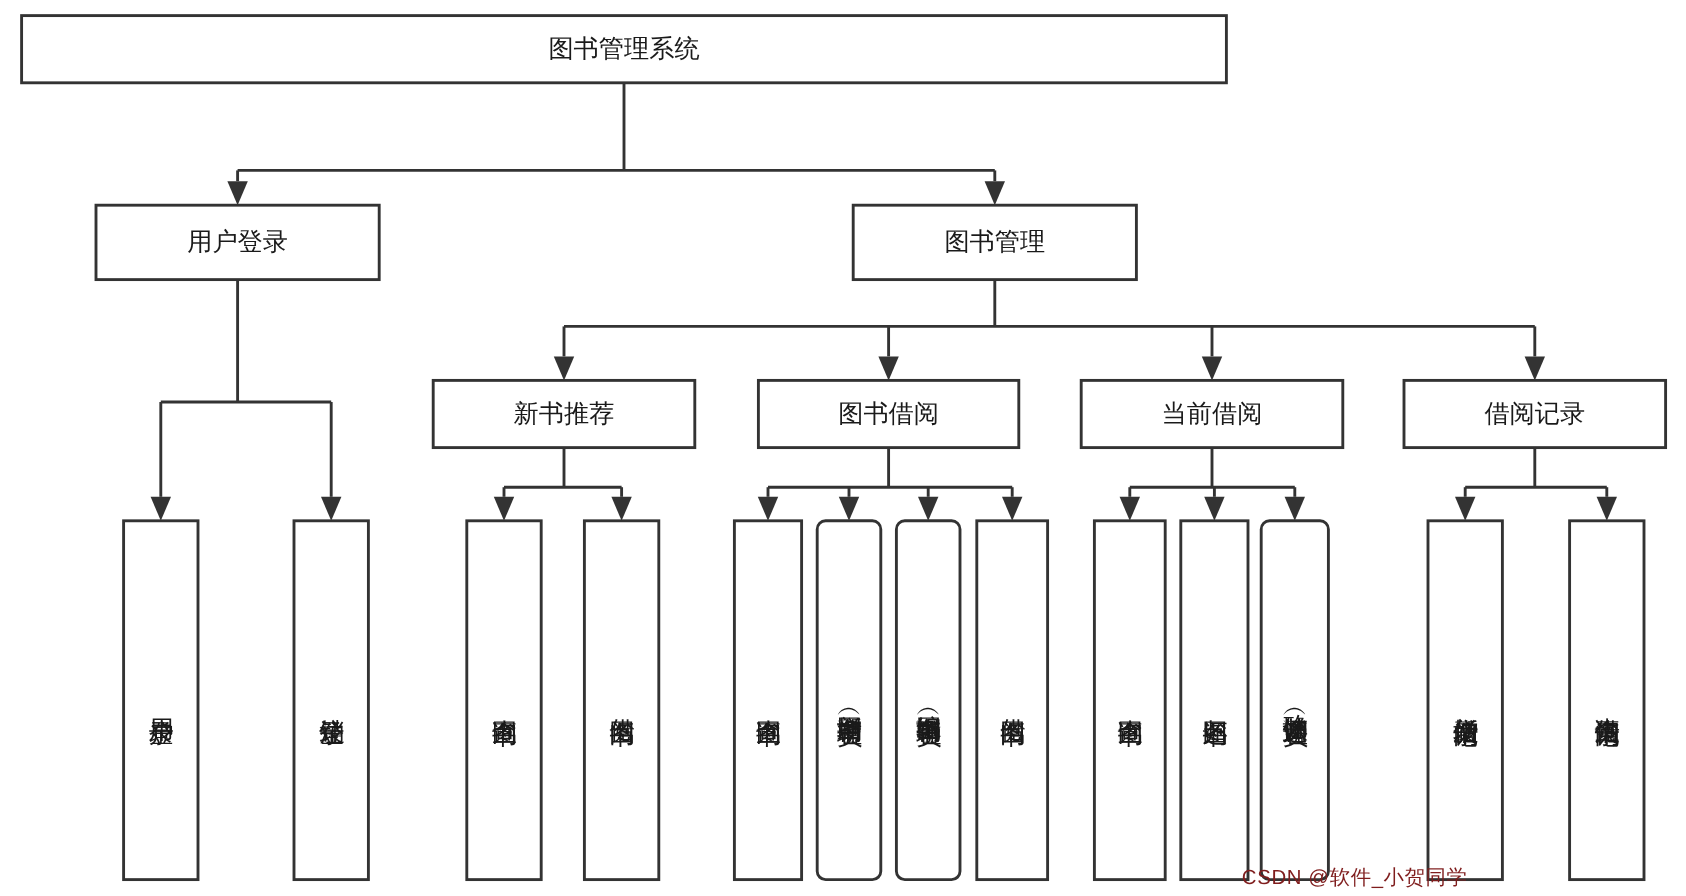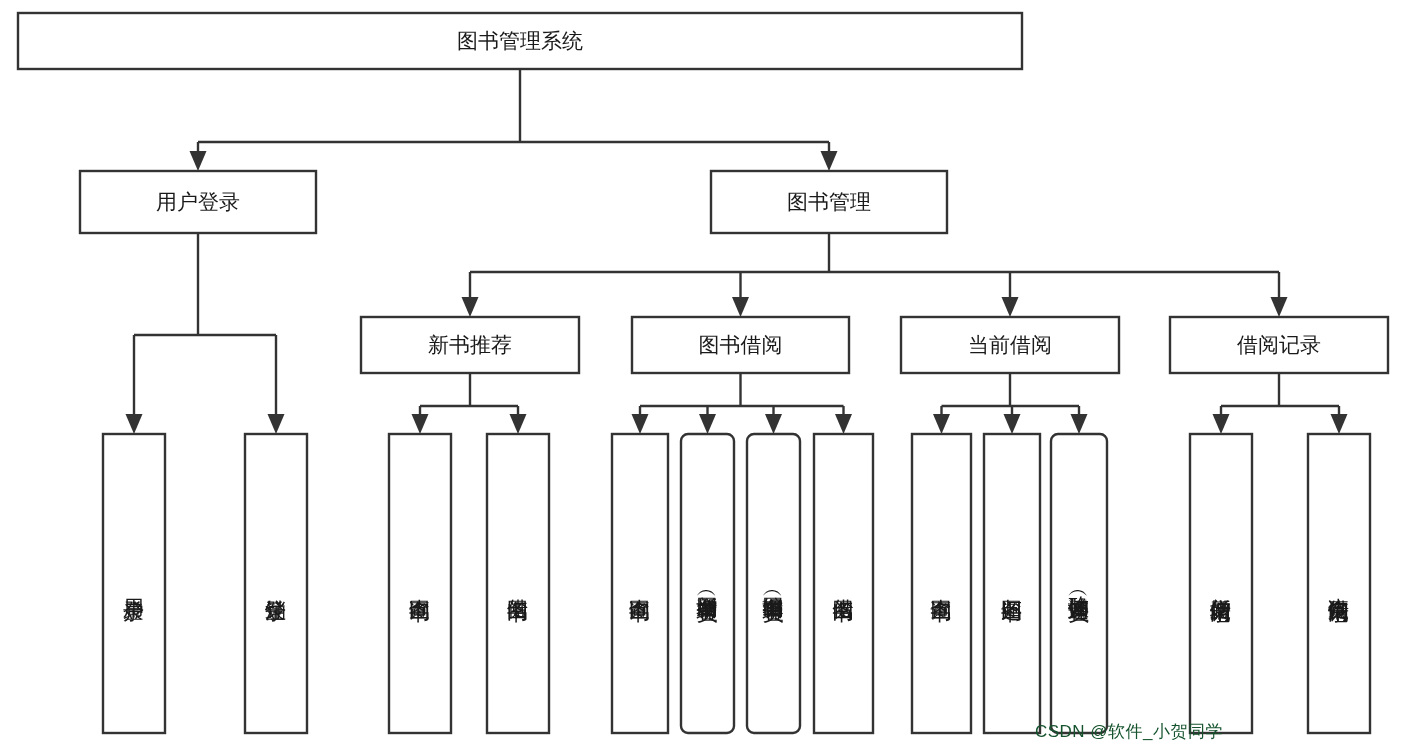--- a/index.html
+++ b/index.html
@@ -69,21 +69,21 @@
     white-space: nowrap;
     pointer-events: none;
     user-select: none;
   }
   .watermark {
     position: absolute;
     right: 8px;
     bottom: 4px;
     font-family: "Liberation Sans", "DejaVu Sans", sans-serif;
     font-size: 17px;
-    color: #14532d;
+    color: #7f1d1d;
     letter-spacing: 0.5px;
     white-space: nowrap;
   }
 </style>
 </head>
 <body>
 
 <div id="diagram-root">
 
   <svg id="flow" viewBox="0 0 1405 747">

